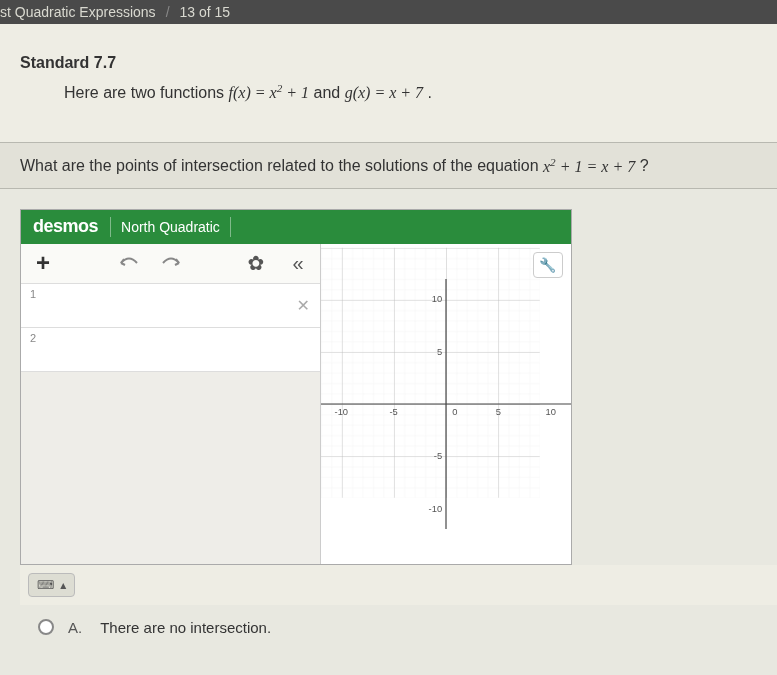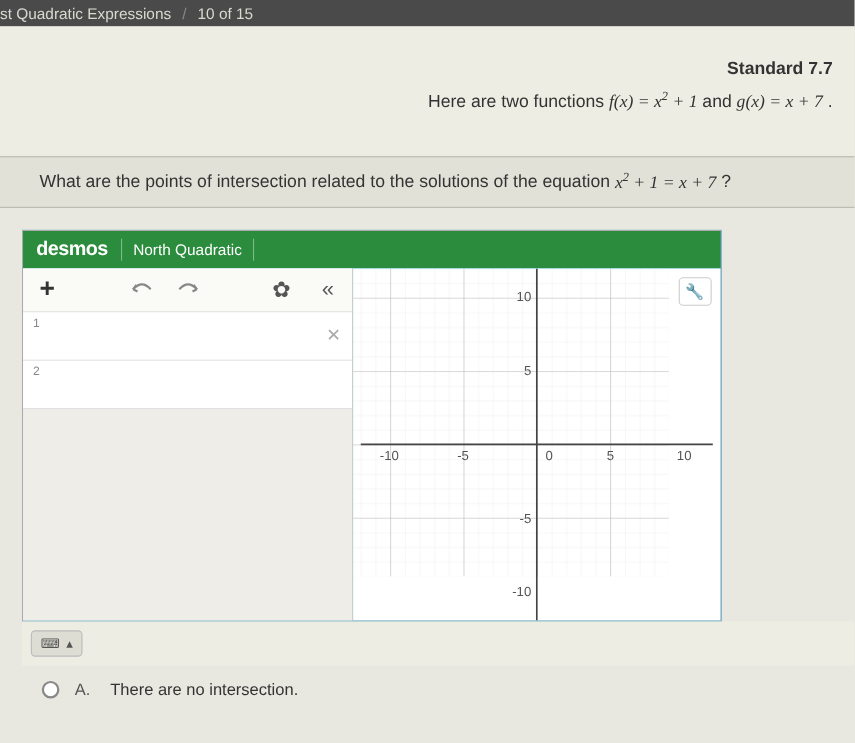--- a/index.html
+++ b/index.html
@@ -12,52 +12,51 @@
     }
     .top-bar {
       background: #4a4a4a;
       color: #d9d9d0;
       padding: 4px 0 4px 0;
       font-size: 14px;
     }
     .top-bar-inner { display: flex; align-items: center; gap: 6px; }
     .slash { color: #888; margin: 0 4px; }
     .content {
-      padding: 30px 20px 10px 20px;
+      padding: 30px 32px 10px 20px;
       background: #eeede4;
-      text-align: right;
     }
     .standard {
       font-weight: bold;
       font-size: 16px;
       color: #333;
       margin-bottom: 10px;
     }
     .intro {
       font-size: 16px;
       color: #333;
       margin-bottom: 30px;
       margin-left: 44px;
     }
     .intro .math { font-family: 'Times New Roman', serif; font-style: italic; }
     .question-row {
       background: #e2e1d8;
       border-top: 1px solid #b8b8b0;
       border-bottom: 1px solid #b8b8b0;
-      padding: 12px 36px;
+      padding: 12px 20px;
       font-size: 16px;
       color: #333;
     }
     .question-row .math { font-family: 'Times New Roman', serif; font-style: italic; }
     sup { font-size: 0.7em; }
     .desmos-wrapper {
       margin: 20px 0 0 20px;
-      width: 636px;
+      width: 552px;
       border: 1px solid #aaa;
-      background: #0ea5e9;
+      background: #b91c1c;
     }
     .desmos-header {
       background: #2a8c3c;
       color: #fff;
       display: flex;
       align-items: center;
       font-size: 14px;
       height: 34px;
     }
     .desmos-logo {
@@ -166,21 +165,21 @@
     }
     .opt-letter { color: #555; margin-right: 4px; }
   </style>
 </head>
 <body>
 
 <div class="top-bar">
   <div class="top-bar-inner">
     <span>st Quadratic Expressions</span>
     <span class="slash">/</span>
-    <span>10 of 15</span>
+    <span>13 of 15</span>
   </div>
 </div>
 
 <div class="content">
   <div class="standard">Standard 7.7</div>
   <div class="intro">
     <span>Here are two functions </span>
     <span class="math">f(x) = x<sup>2</sup> + 1</span>
     <span> and </span>
     <span class="math">g(x) = x + 7</span>

